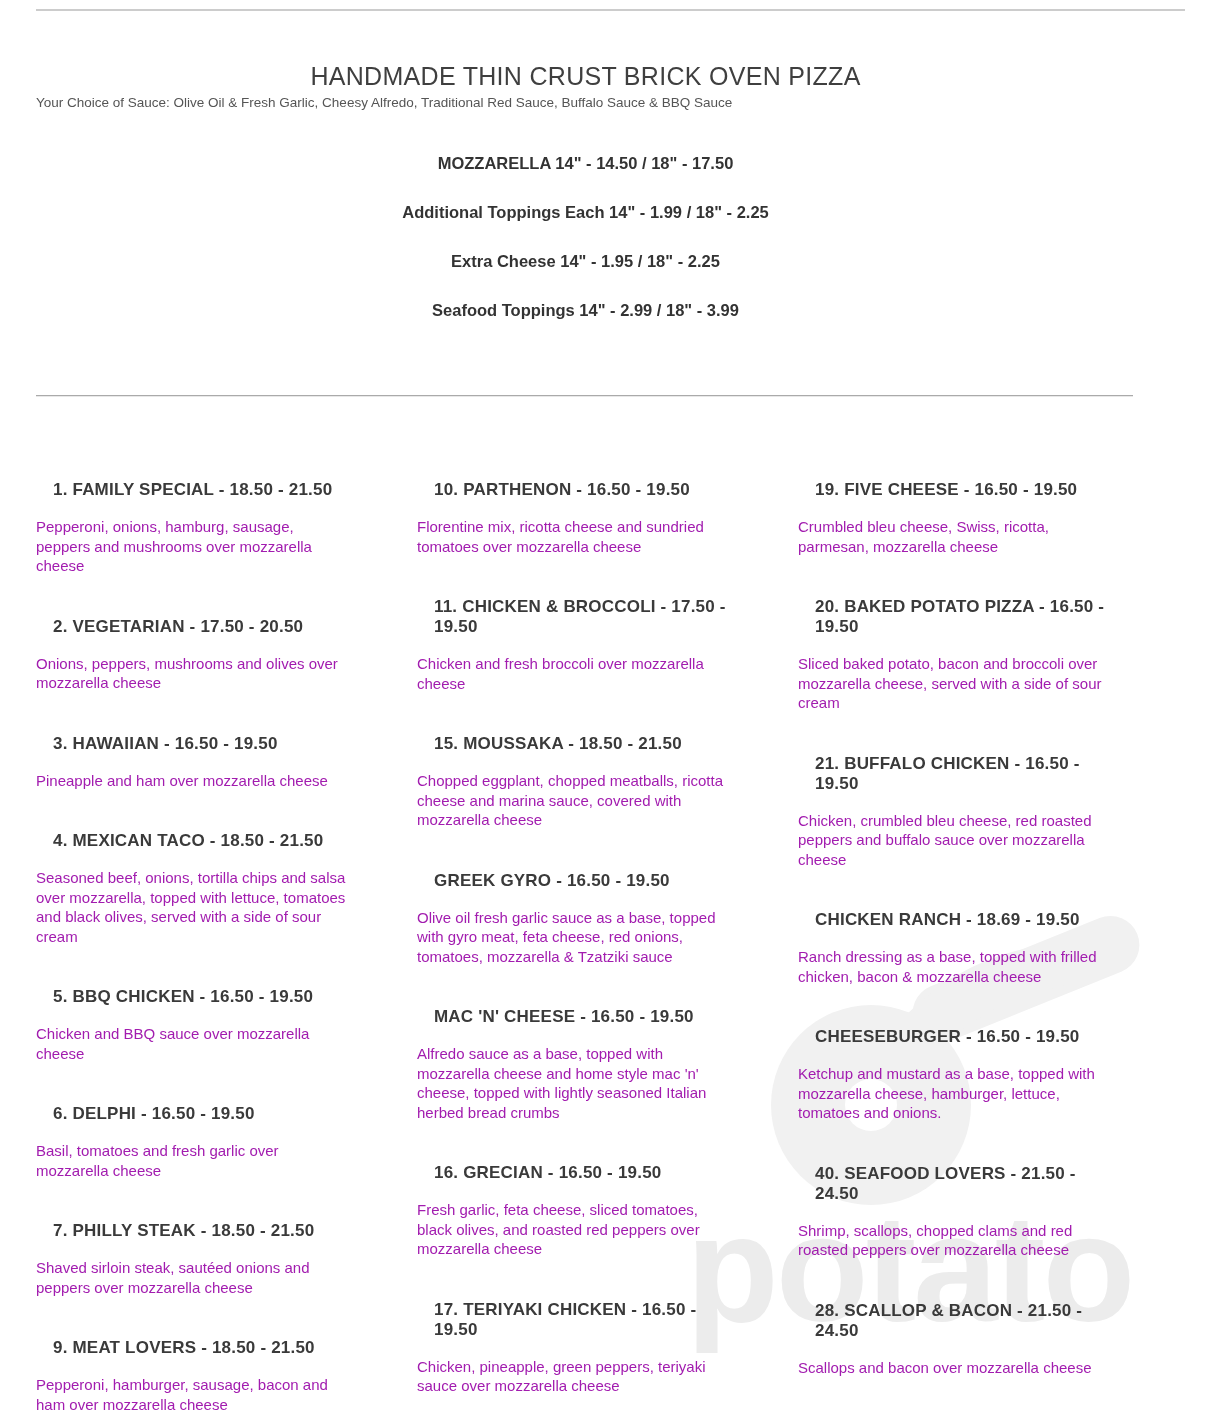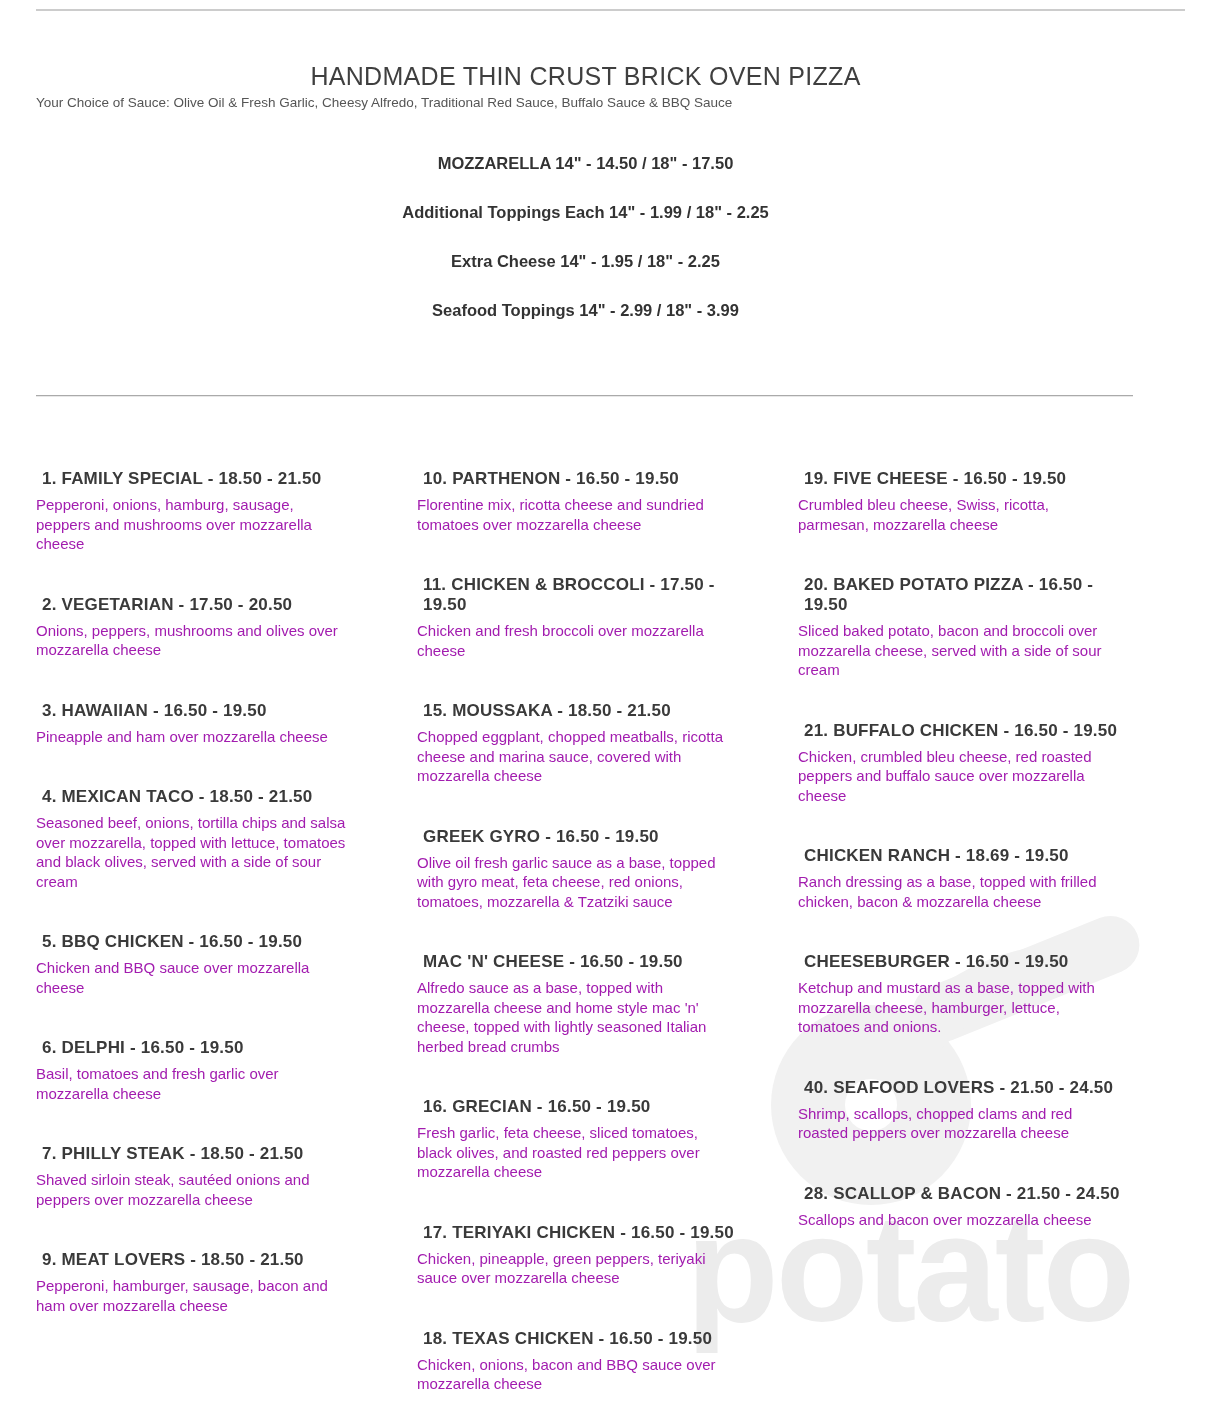--- a/index.html
+++ b/index.html
@@ -48,21 +48,21 @@
     border-top:1px solid #aaaaaa;border-bottom:1px solid #e8e8e8;
   }
 
   .menu{
     position:absolute;left:36px;top:463px;width:1103px;
     display:flex;gap:40px;align-items:flex-start;
   }
   .menu-col{width:341px;flex:0 0 341px;}
   .menu-item{margin:0 0 41px 0;}
   .menu-item h3{
-    margin:6px;font-size:17px;line-height:20px;font-weight:700;
+    margin:17px;font-size:17px;line-height:20px;font-weight:700;
     color:#3a3a3a;letter-spacing:0.2px;
   }
   .menu-item p{
     margin:5px 0 0 0;font-size:15px;line-height:19.5px;
     color:#a21caf;max-width:312px;
   }
 </style>
 </head>
 <body>
 

